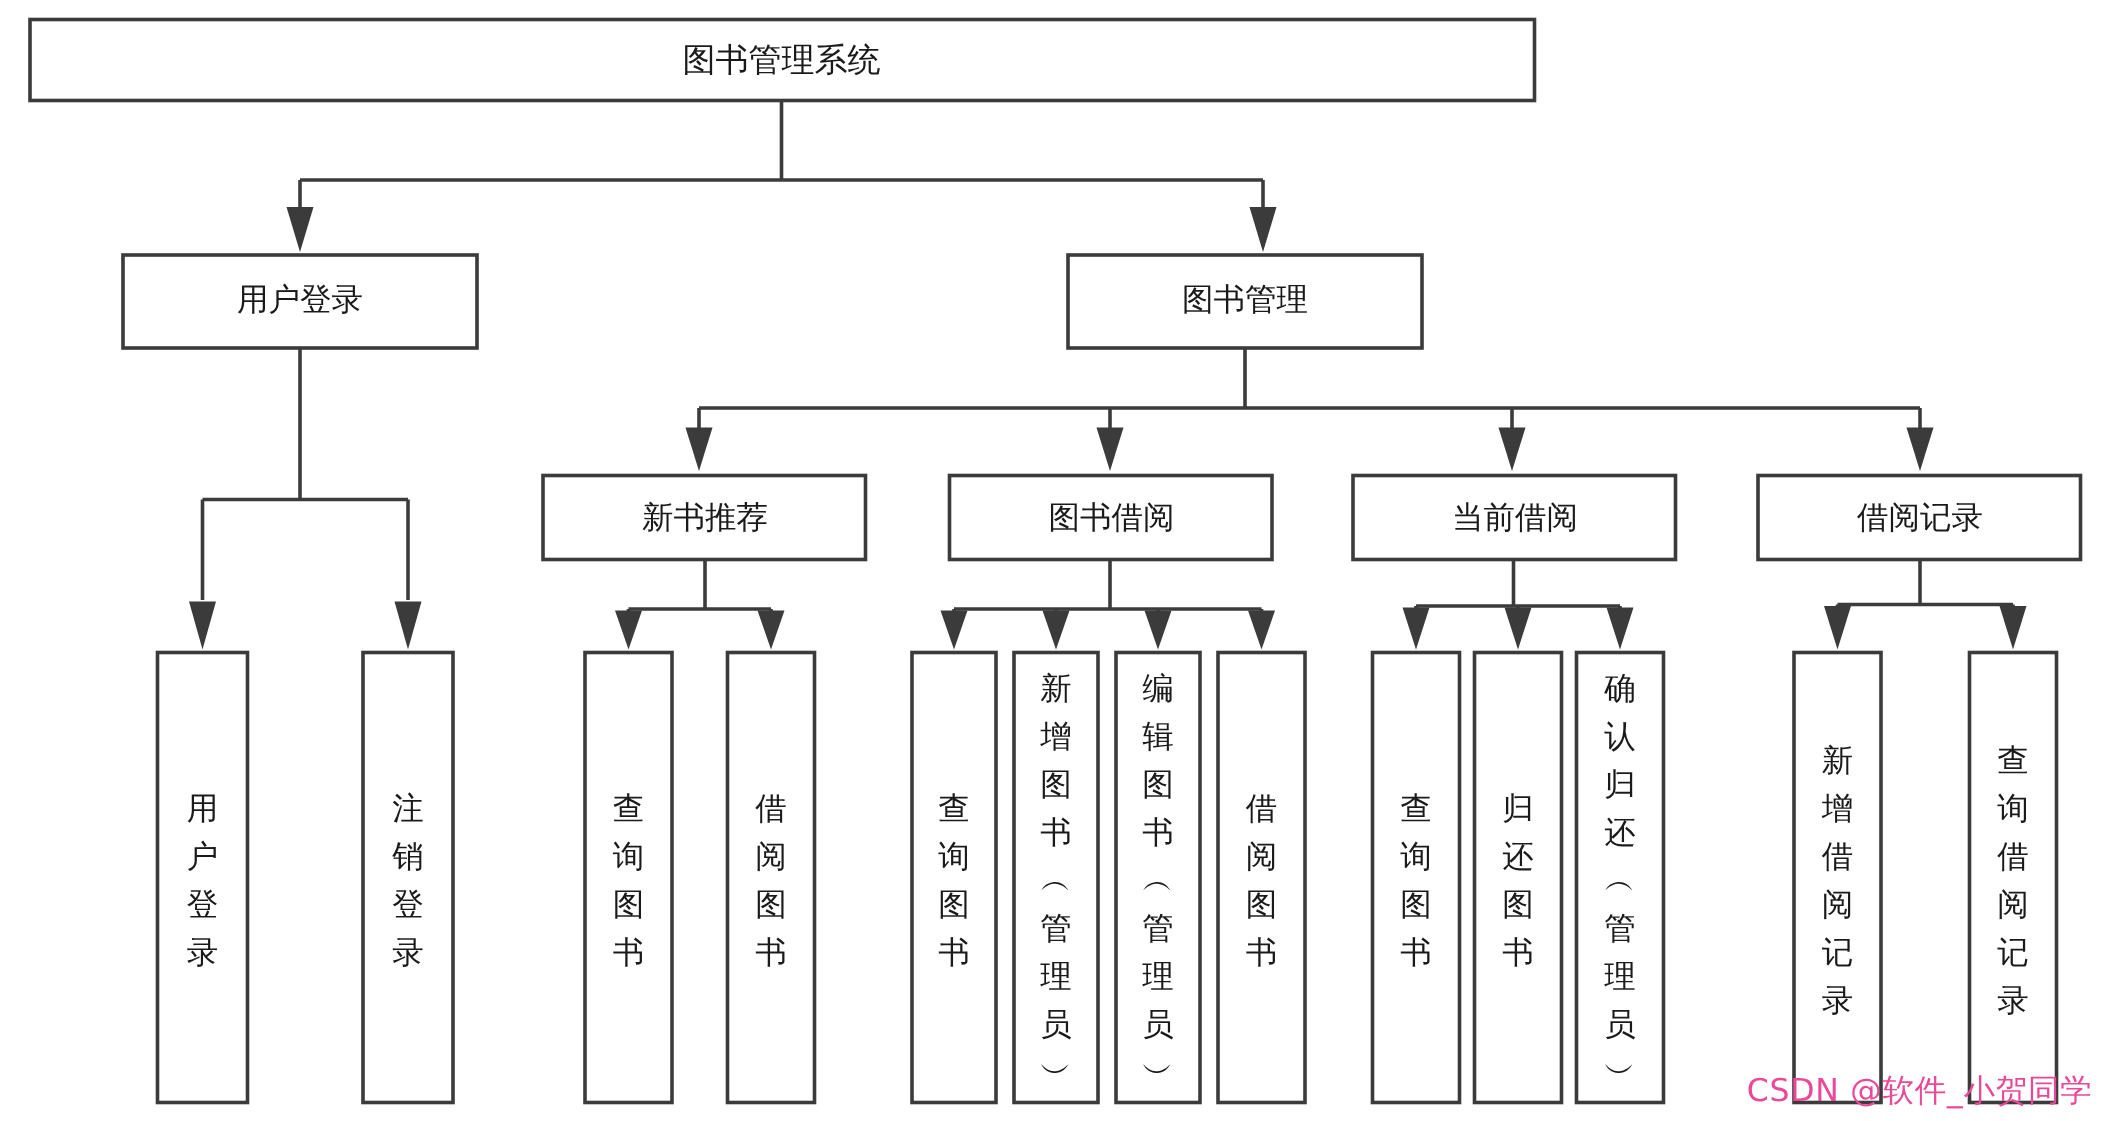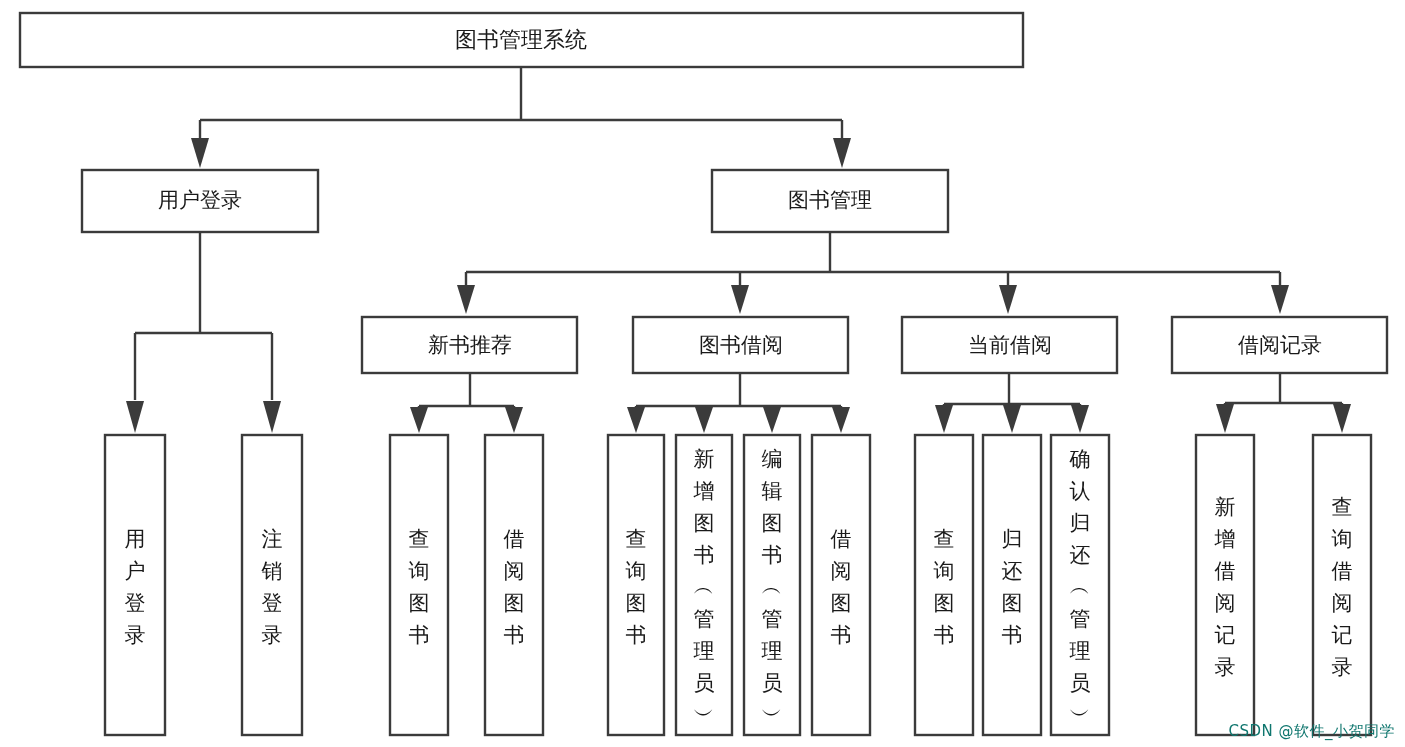--- a/index.html
+++ b/index.html
@@ -54,22 +54,22 @@
   }
   .arrow-head {
     fill: #3b3b3b;
     stroke: none;
   }
   .watermark {
     position: absolute;
     right: 10px;
     bottom: 6px;
     font-family: "DejaVu Sans", "Liberation Sans", sans-serif;
-    font-size: 15px;
-    color: #0f766e;
+    font-size: 21px;
+    color: #ec4899;
     white-space: nowrap;
     letter-spacing: 0.5px;
     pointer-events: none;
   }
 </style>
 </head>
 <body>
 
 <div id="diagram-root">
 

